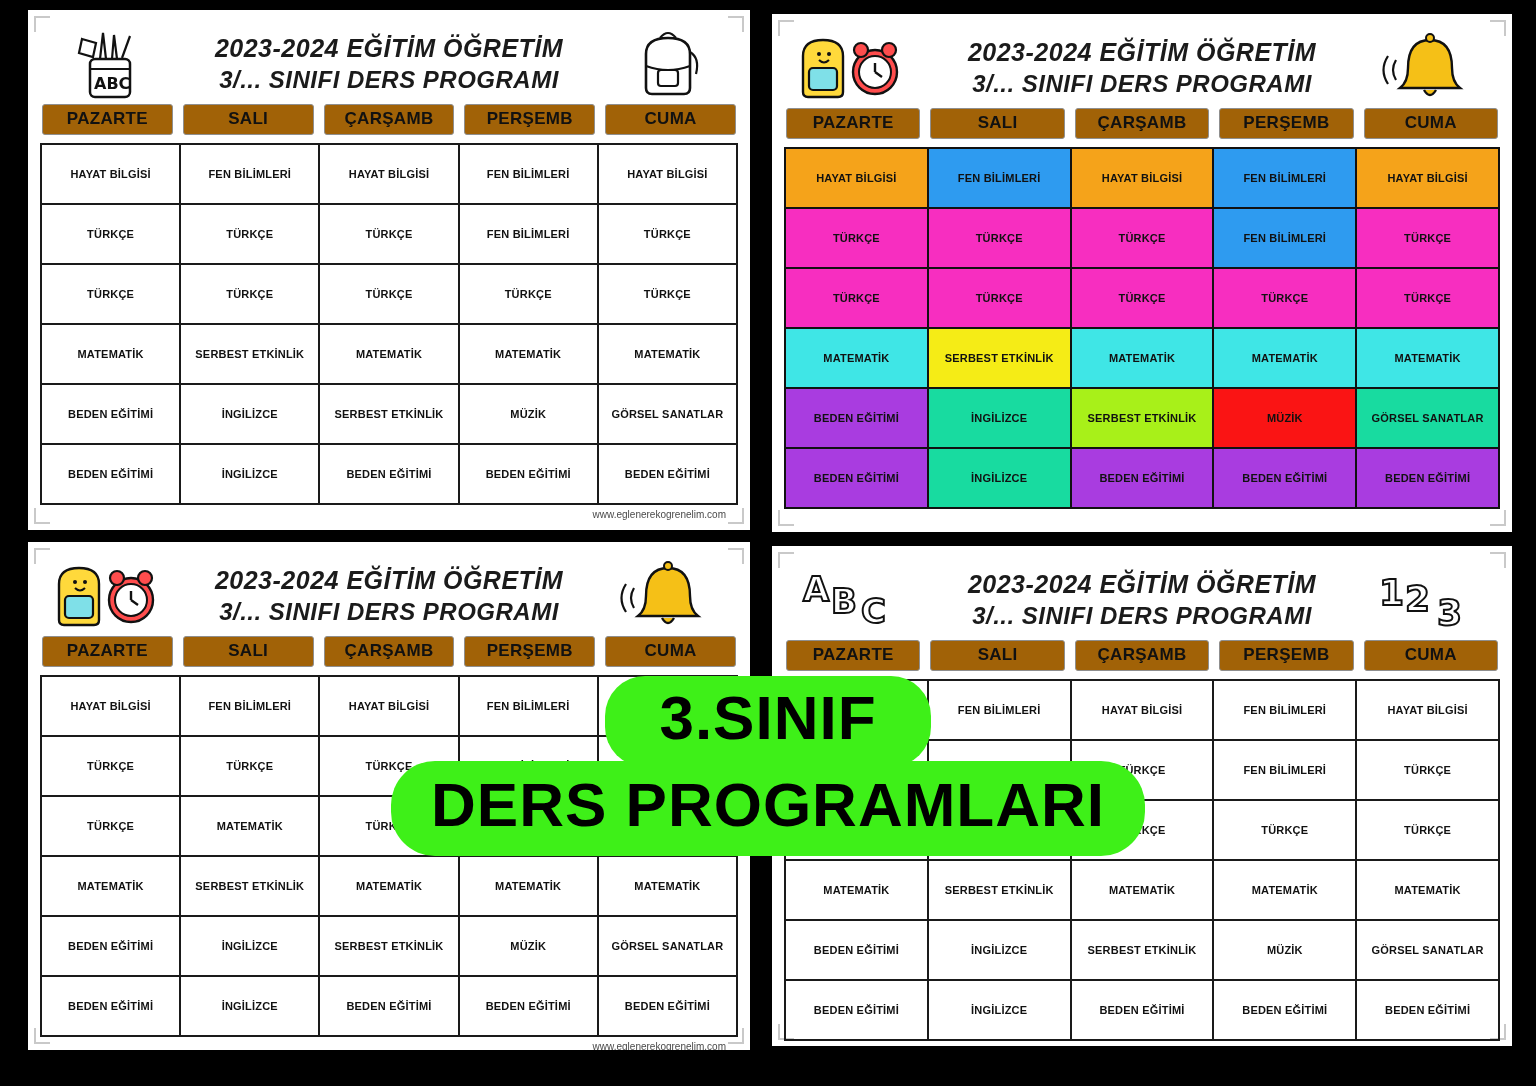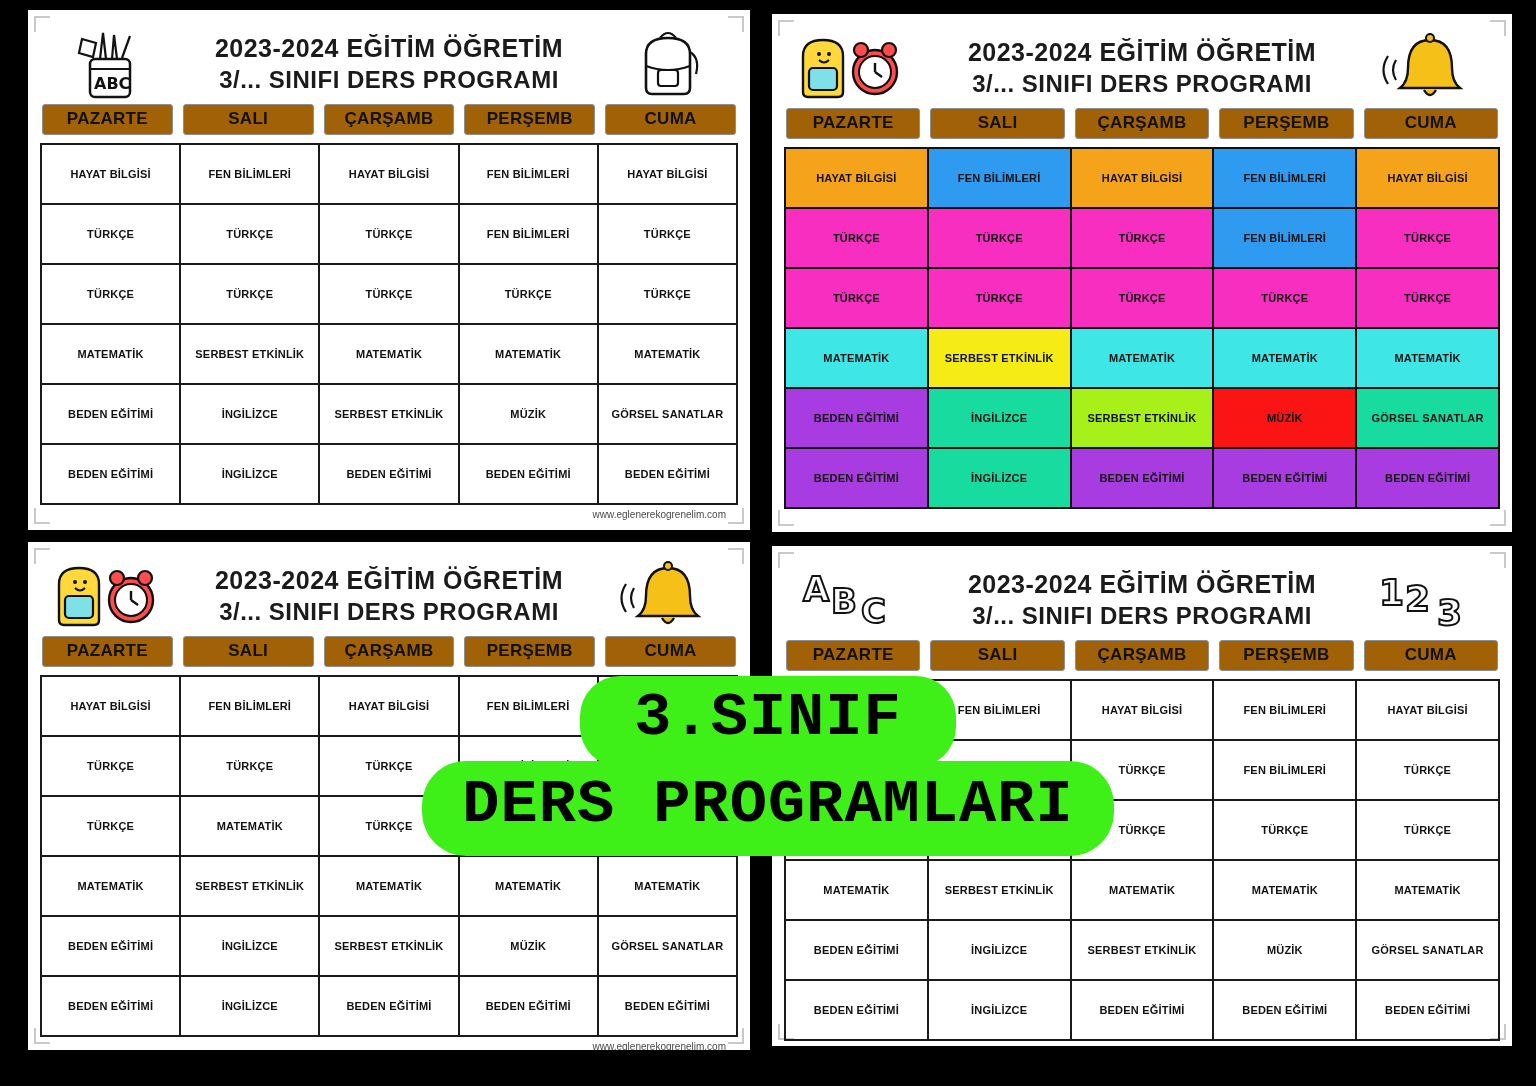--- a/index.html
+++ b/index.html
@@ -60,20 +60,21 @@
     line-height: 1;
     flex: 0 0 auto;
     text-align: right;
   }
   .title {
     flex: 1 1 auto;
     text-align: center;
     font-weight: bold;
     color: #1b1b1b;
     letter-spacing: 0.5px;
+    font-style: italic;
   }
   .title .l1 { font-size: 25px; line-height: 1.25; }
   .title .l2 { font-size: 24px; line-height: 1.25; }
 
   
   .doodle svg { display: block; }
 
   
   .days {
     display: grid;
@@ -135,21 +136,21 @@
     flex-direction: column;
     align-items: center;
     pointer-events: none;
   }
   .banner-line {
     background: #3ef018;
     color: #000;
     font-weight: bold;
     border-radius: 36px;
     text-align: center;
-    font-family: Liberation Mono, monospace;
+    font-family: Liberation Sans, sans-serif;
   }
   .banner-1 {
     font-size: 62px;
     padding: 6px 54px 14px 54px;
     letter-spacing: 1px;
     border-radius: 40px;
   }
   .banner-2 {
     font-size: 62px;
     padding: 8px 40px 16px 40px;

